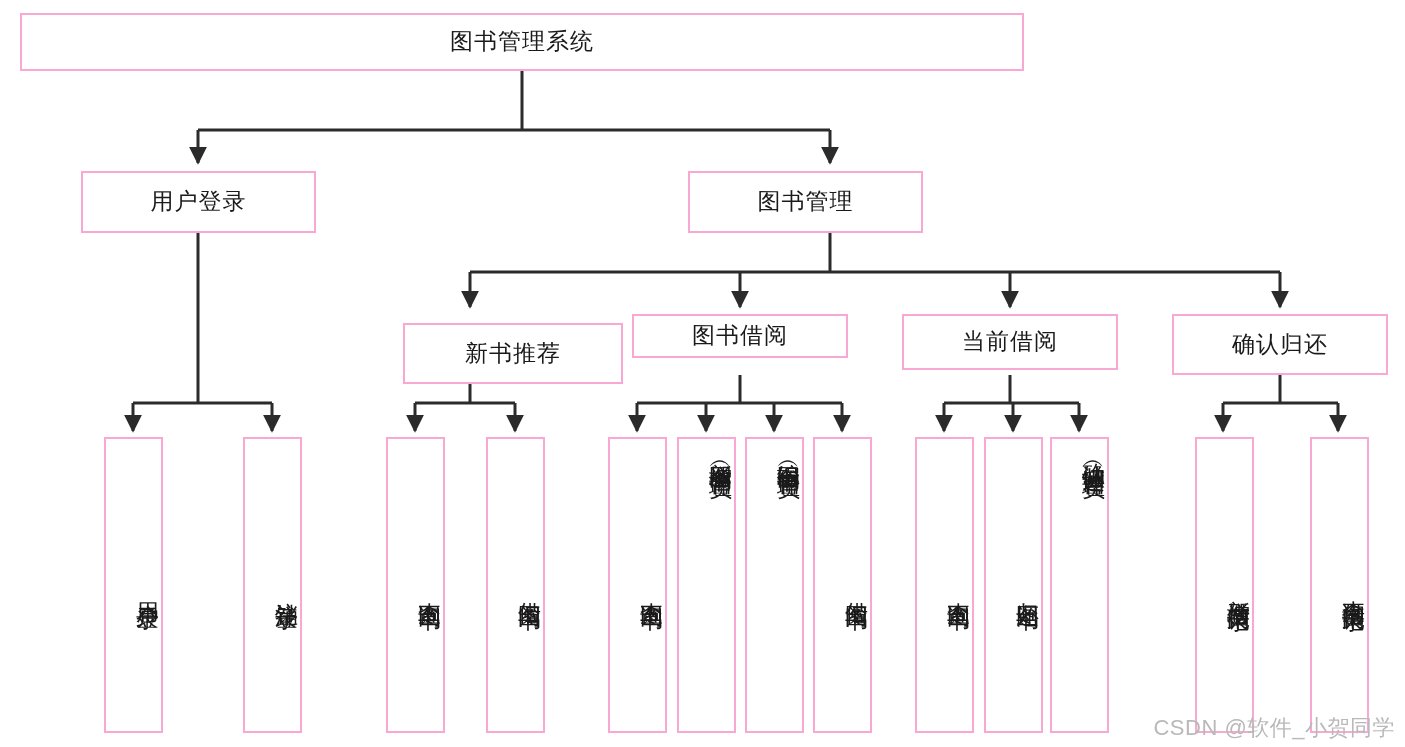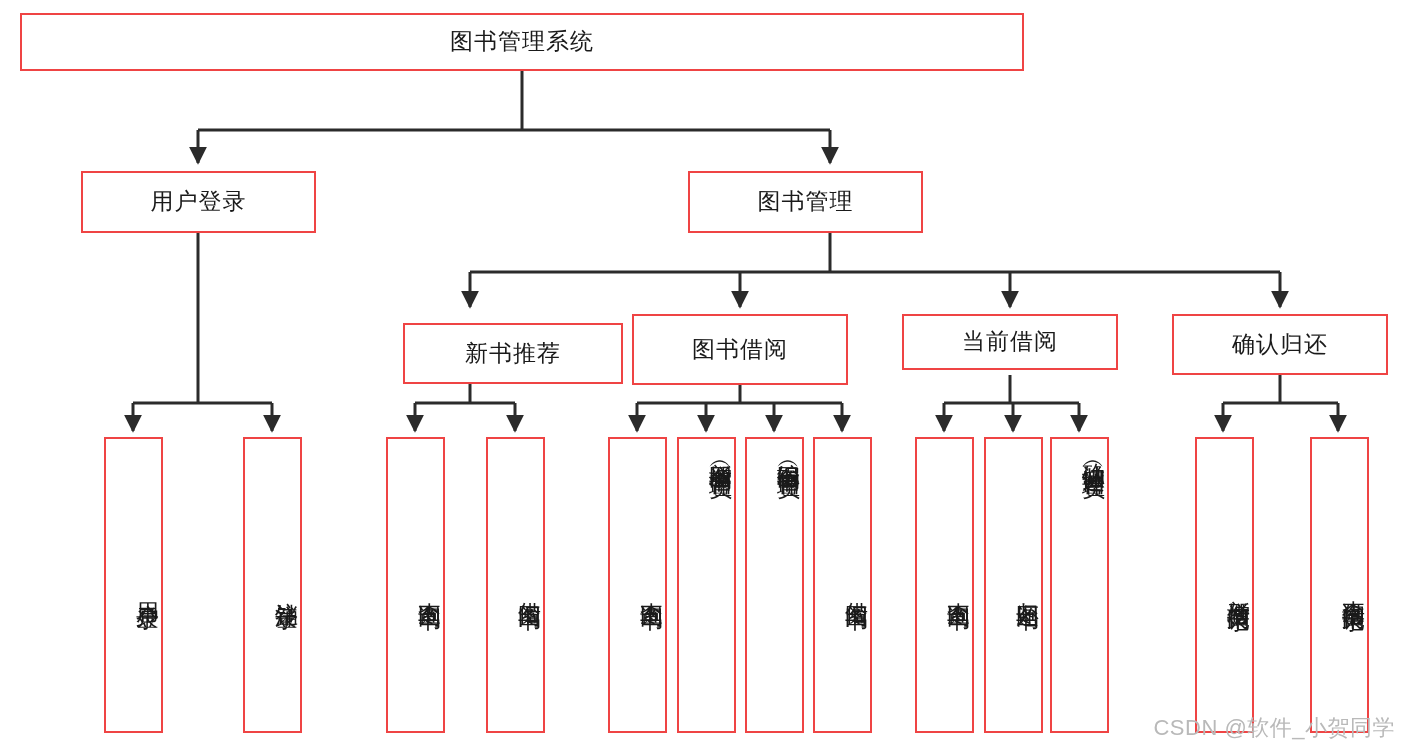--- a/index.html
+++ b/index.html
@@ -9,21 +9,21 @@
     background:#ffffff;
     font-family:"Liberation Sans","DejaVu Sans",sans-serif;
     overflow:hidden;
     position:relative;
   }
   #diagram{position:absolute;left:0;top:0;width:1405px;height:747px;}
 
   .node{
     position:absolute;
     box-sizing:border-box;
-    border:2px solid #ef4444;
+    border:2px solid #f9a8d4;
     background:#ffffff;
     display:flex;
     align-items:center;
     justify-content:center;
     color:#1a1a1a;
   }
   .node.horizontal{
     font-size:23px;
     letter-spacing:1px;
     line-height:1.2;
@@ -119,21 +119,21 @@
 <div class="node horizontal" style="left:81px;top:171px;width:235px;height:62px;">
   <span class="lbl">用户登录</span>
 </div>
 <div class="node horizontal" style="left:688px;top:171px;width:235px;height:62px;">
   <span class="lbl">图书管理</span>
 </div>
 
 <div class="node horizontal" style="left:362px;top:323px;width:220px;height:61px;margin-left:41px;">
   <span class="lbl">新书推荐</span>
 </div>
-<div class="node horizontal" style="left:632px;top:314px;width:216px;height:71px;">
+<div class="node horizontal" style="left:632px;top:314px;width:216px;height:44px;">
   <span class="lbl">图书借阅</span>
 </div>
 <div class="node horizontal" style="left:902px;top:314px;width:216px;height:56px;">
   <span class="lbl">当前借阅</span>
 </div>
 <div class="node horizontal" style="left:1172px;top:314px;width:216px;height:61px;">
   <span class="lbl">确认归还</span>
 </div>
 
 <div class="node vertical center" style="left:104px;top:437px;width:59px;height:296px;">

